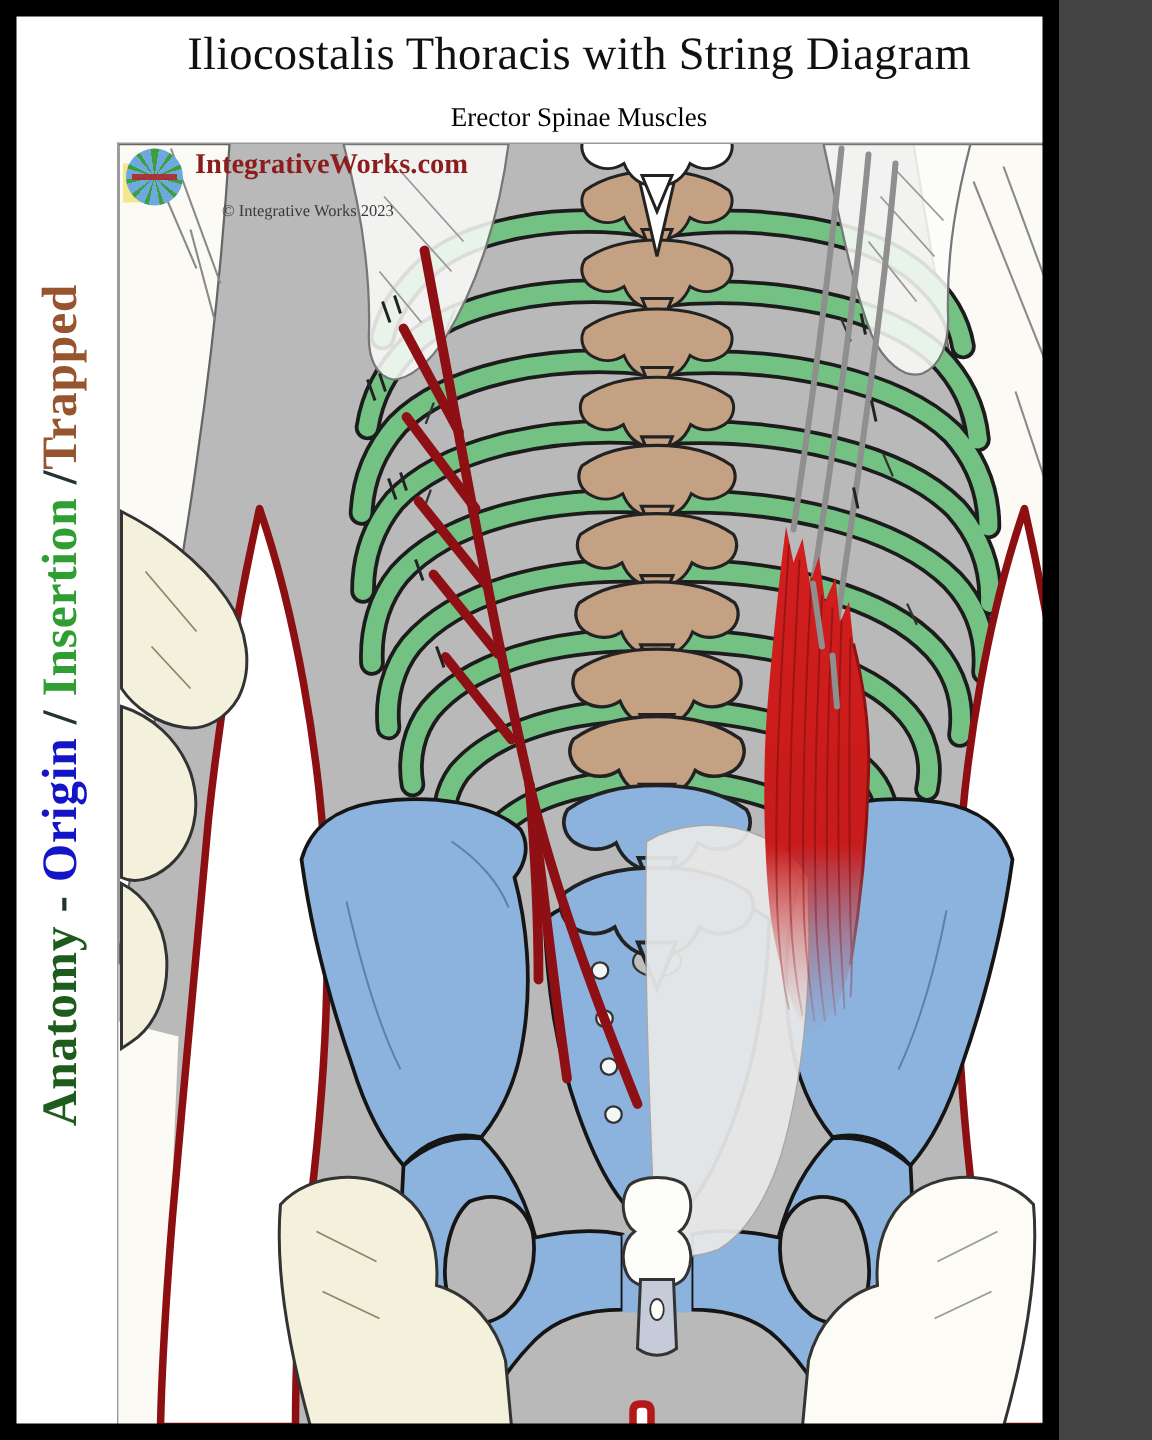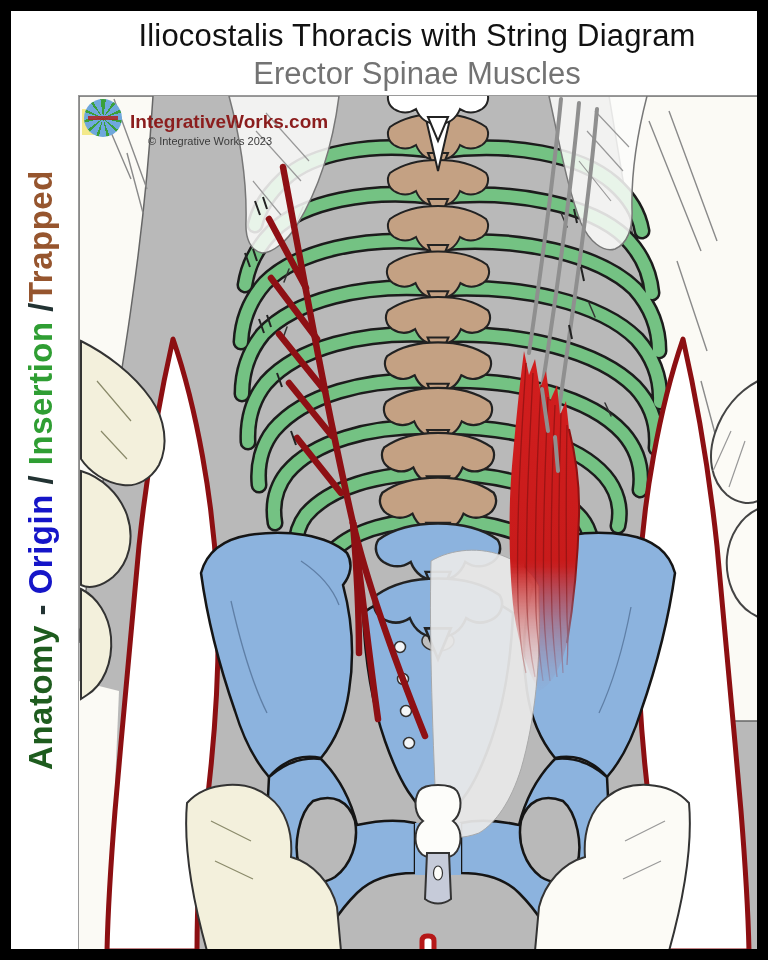--- a/index.html
+++ b/index.html
@@ -1,39 +1,39 @@
 <!DOCTYPE html>
 <html><head>
 <meta charset="utf-8">
 <style>
   html,body{margin:0;padding:0;background:#444;}
-  .page{position:relative;width:768px;height:960px;background:#ffffff;overflow:hidden;
-        font-family:Liberation Sans, sans-serif;}
+  .page{position:relative;width:706px;height:960px;background:#ffffff;overflow:hidden;
+        font-family:Liberation Serif, serif;}
   .frame-border{position:absolute;inset:0;border:11px solid #000;pointer-events:none;z-index:60;}
 
   .header{position:absolute;left:78px;right:12px;top:18px;text-align:center;z-index:5;}
   .title{font-size:31px;color:#111;letter-spacing:0.2px;line-height:1.15;}
-  .subtitle{font-size:31px;color:#737373;margin-top:2px;}
+  .subtitle{font-size:18px;color:#000000;margin-top:14px;}
 
   .side-label{position:absolute;left:41px;top:470px;transform:translate(-50%,-50%) rotate(-90deg);
       white-space:nowrap;font-size:33px;font-weight:bold;letter-spacing:0.5px;z-index:5;}
 
   .illustration{position:absolute;left:78px;top:95px;width:679px;height:854px;
       border-left:1px solid #9a9a9a;border-top:1px solid #9a9a9a;z-index:1;}
   .illustration svg{display:block;}
 
   .branding{position:absolute;left:80px;top:96px;z-index:10;}
   .logo-chip{position:absolute;left:2px;top:3px;width:40px;height:38px;}
   .logo-sq{position:absolute;left:0px;top:10px;width:26px;height:26px;background:#f3e98a;}
   .logo-globe{position:absolute;left:2px;top:0px;width:38px;height:38px;border-radius:50%;
       background:#6fa8dc;overflow:hidden;}
   .logo-globe::before{content:"";position:absolute;inset:0;border-radius:50%;
       background:repeating-conic-gradient(#3aa03a 0deg 9deg, rgba(58,160,58,0) 9deg 32deg);}
   .logo-globe::after{content:"";position:absolute;left:4px;top:17px;width:30px;height:4px;background:#b22222;opacity:.85;}
-  .site-name{position:absolute;left:50px;top:15px;font-size:19px;font-weight:600;color:#8b1d1d;white-space:nowrap;text-align:center;}
+  .site-name{position:absolute;left:50px;top:3px;font-size:19px;font-weight:600;color:#8b1d1d;white-space:nowrap;text-align:center;}
   .copyright{position:absolute;left:68px;top:27px;font-size:11px;color:#3a3a3a;white-space:nowrap;margin-top:12px;}
 </style>
 </head>
 <body>
 
 <div class="page">
 
   <div class="header">
     <div class="title">Iliocostalis Thoracis with String Diagram</div>
     <div class="subtitle">Erector Spinae Muscles</div>

